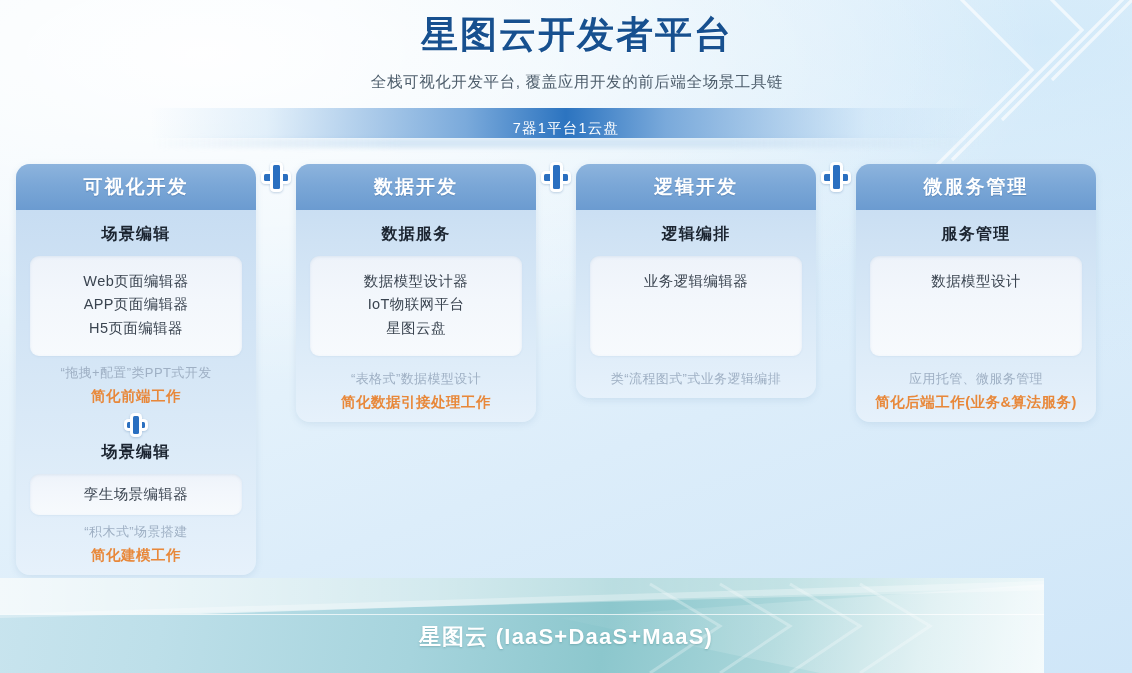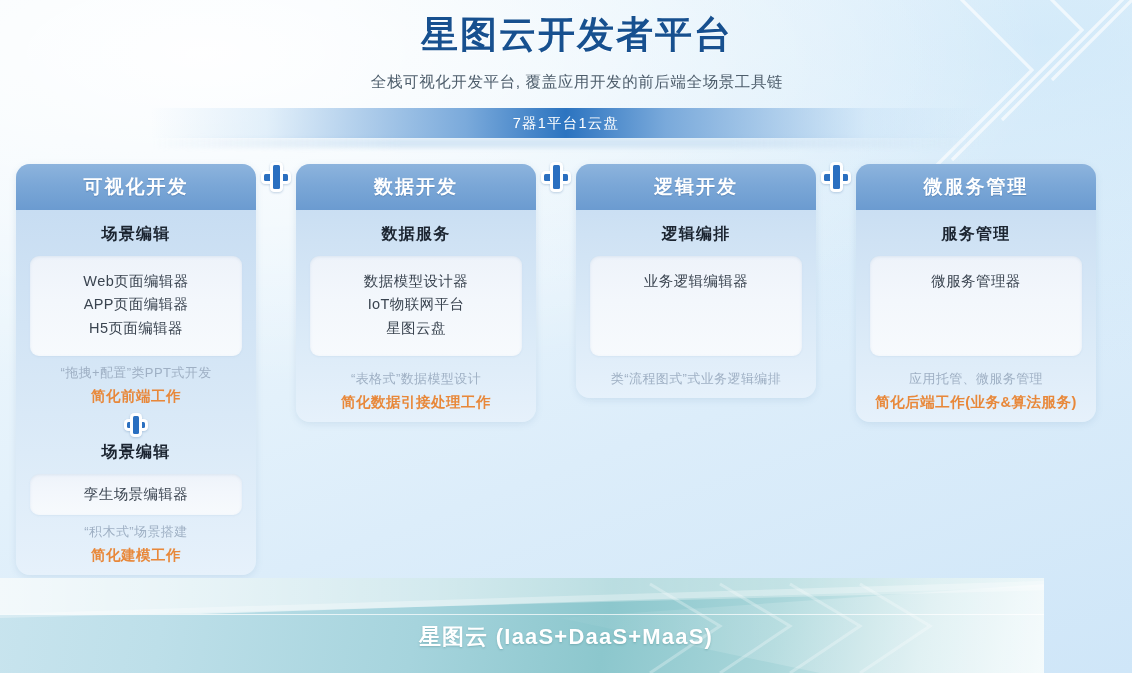--- a/index.html
+++ b/index.html
@@ -85,21 +85,21 @@
     height: 30px;
     background: linear-gradient(90deg,
       rgba(232,243,252,0) 0%,
       rgba(196,223,245,.45) 14%,
       rgba(112,163,216,.92) 38%,
       rgba(44,116,192,1) 50%,
       rgba(112,163,216,.92) 62%,
       rgba(196,223,245,.45) 86%,
       rgba(232,243,252,0) 100%);
     display: flex;
-    align-items: center;
+    align-items: flex-end;
     justify-content: center;
   }
   #ribbon-label {
     font-size: 14.5px;
     color: #ffffff;
     letter-spacing: 1.2px;
   }
   #ribbon-shadow {
     position: absolute;
     top: 138px;
@@ -392,21 +392,21 @@
         </span>
     </div>
 
     <div class="col">
       <div class="col-head">
         <span class="col-head-label">微服务管理</span>
       </div>
       <div class="col-body">
         <div class="group-title">服务管理</div>
         <div class="card tall">
-          <div class="card-line">微服务管理器</div>
+          <div class="card-line">数据模型设计</div>
         </div>
         <div class="spacer"></div>
         <div class="note-grey">应用托管、微服务管理</div>
         <div class="note-orange">简化后端工作(业务&amp;算法服务)</div>
       </div>
     </div>
 
   </div>
 
   <div id="footer-wrap">

